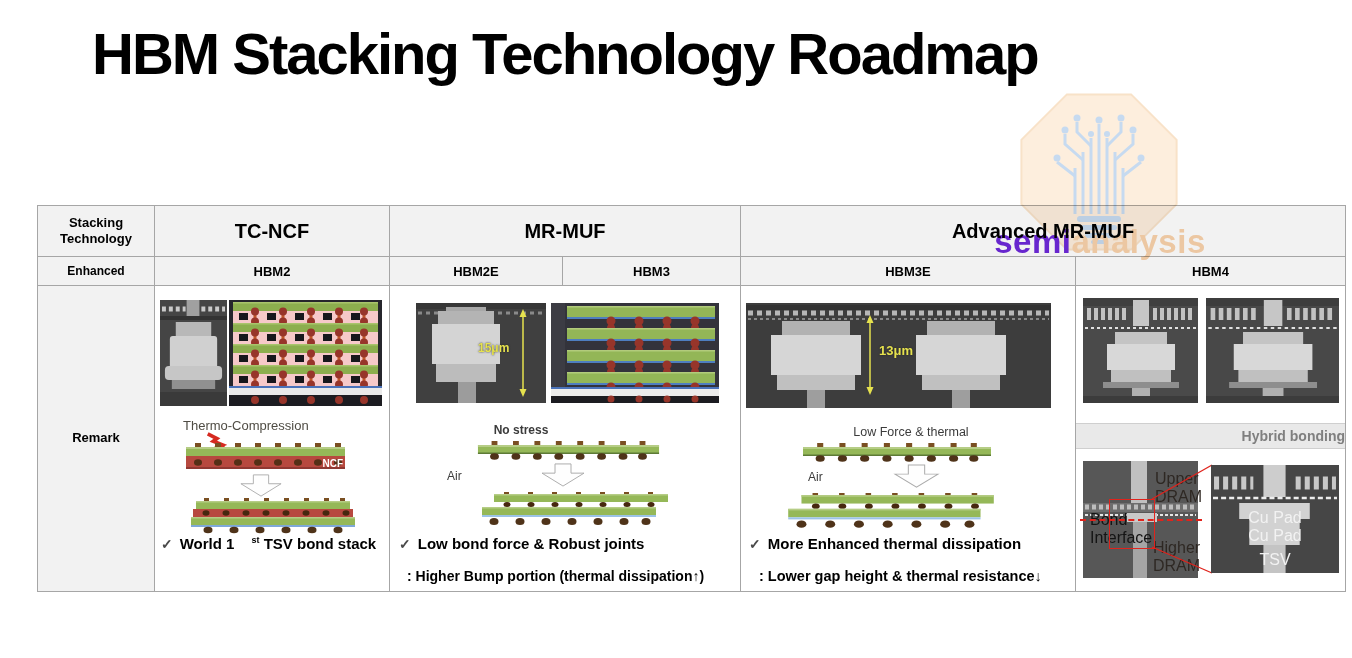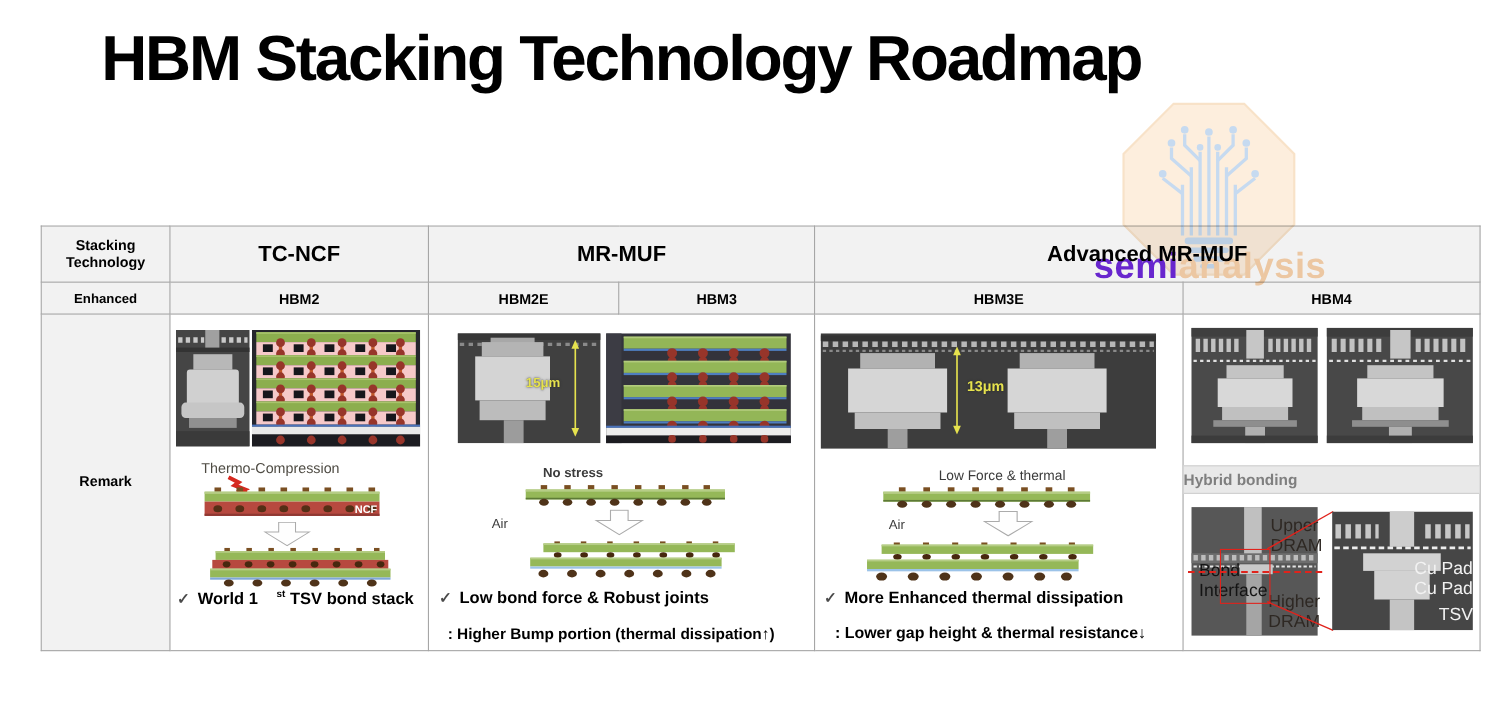--- a/index.html
+++ b/index.html
@@ -38,24 +38,24 @@
              text-shadow:0 0 2px #222;}
   .cap{position:absolute;display:flex;gap:7px;font-weight:700;font-size:15px;
        color:#000;white-space:nowrap;align-items:baseline;}
   .cap .check{color:#4a4a4a;font-size:14px;}
   .cap sup{font-size:9px;margin-left:17px;}
   .cap2{position:absolute;font-weight:700;color:#000;white-space:nowrap;}
   .ncf-tag{position:absolute;color:#fff;font-weight:700;font-size:10px;}
 
   .banner{position:absolute;left:0;top:137px;width:100%;height:26px;background:#e9e9e9;
           border-top:1px solid #cfcfcf;border-bottom:1px solid #cfcfcf;box-sizing:border-box;
-          text-align:left;line-height:24px;font-weight:700;font-size:14px;color:#7f7f7f;}
+          text-align:right;line-height:24px;font-weight:700;font-size:14px;color:#7f7f7f;}
   .semlbl{position:absolute;font-weight:400;font-size:16px;line-height:1.15;}
   .semlbl.dark{color:#2e2823;}
-  .semlbl.white{color:#f2f2f2;width:100%;text-align:right;left:0;}
+  .semlbl.white{color:#f2f2f2;width:100%;text-align:center;left:0;}
   .redbox{position:absolute;border:1.5px solid #e0231c;}
   .reddash{position:absolute;border-top:2px dashed #e0231c;}
 </style>
 </head>
 <body>
 
 <div class="stage">
 
   <div class="title">HBM Stacking Technology Roadmap</div>
 

